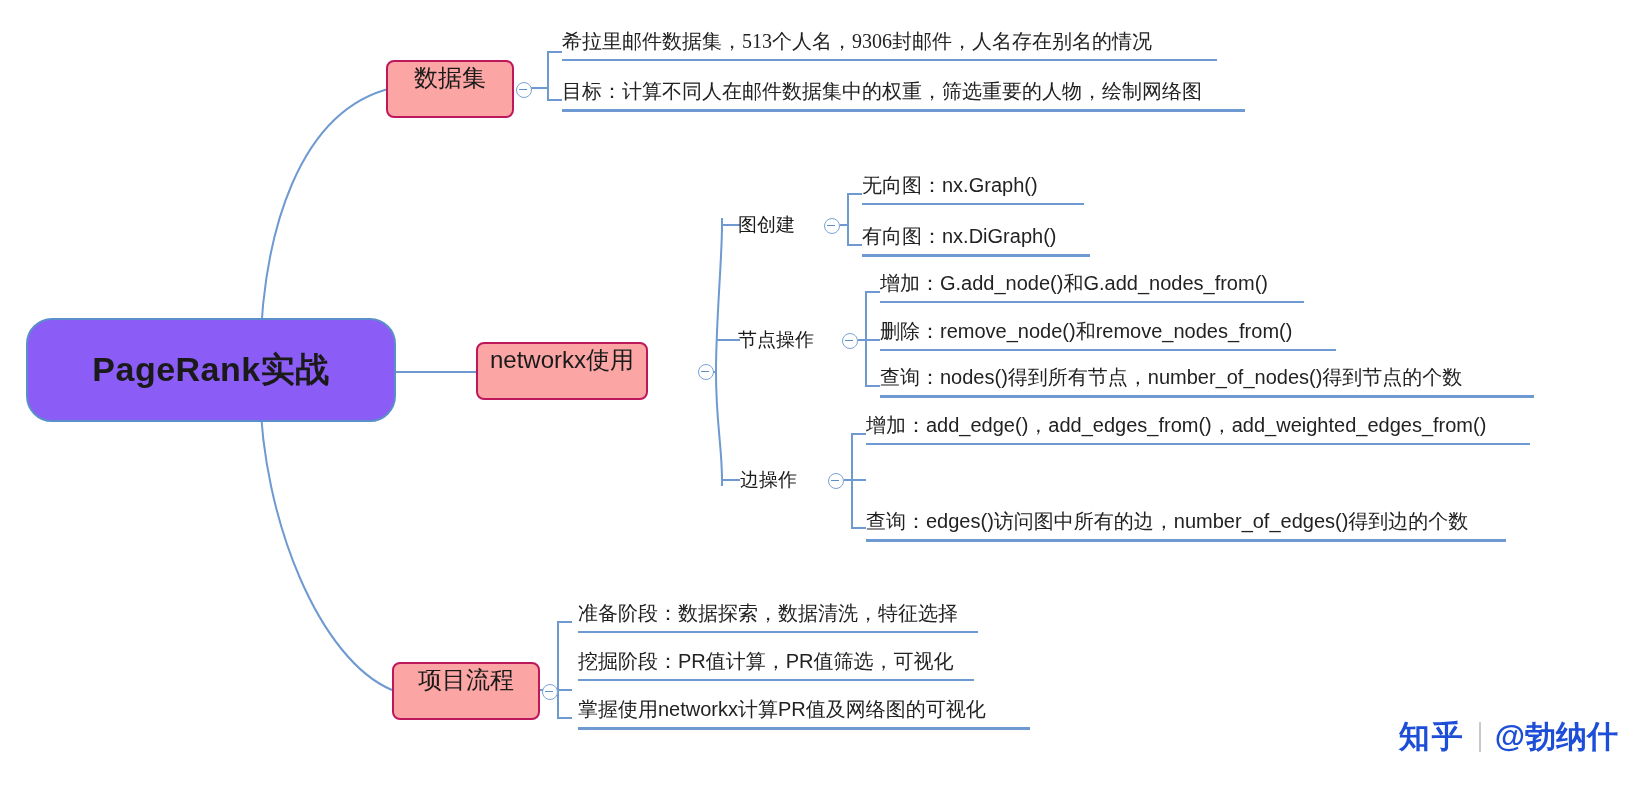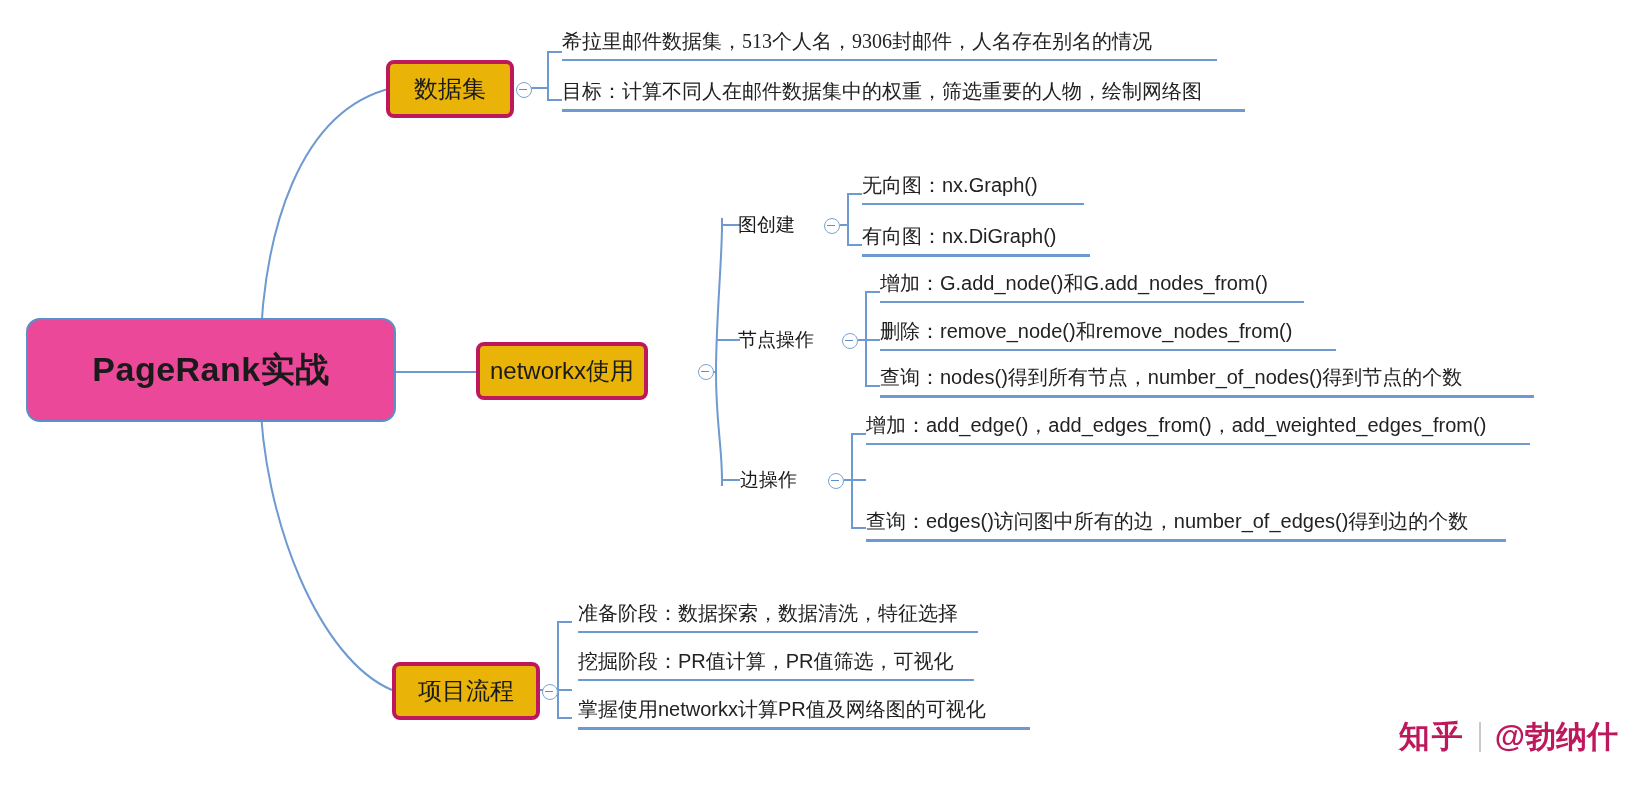--- a/index.html
+++ b/index.html
@@ -24,40 +24,40 @@
     width: 1636px;
     height: 794px;
     pointer-events: none;
   }
   .node {
     position: absolute;
     box-sizing: border-box;
   }
   
   .root-node {
-    background: #ec4899;
+    background: #8b5cf6;
     border: 2px solid #5b8fc9;
-    border-radius: 14px;
+    border-radius: 26px;
     color: #1a1a1a;
     font-size: 34px;
     font-weight: bold;
     display: flex;
     align-items: center;
     justify-content: center;
     letter-spacing: 0.5px;
   }
   
   .l1-node {
-    background: #eab308;
-    border: 4px solid #be185d;
+    background: #fca5a5;
+    border: 2px solid #be185d;
     border-radius: 8px;
     color: #1a1a1a;
     font-size: 24px;
     display: flex;
-    align-items: center;
+    align-items: flex-start;
     justify-content: center;
   }
   
   .l2-node {
     color: #1a1a1a;
     font-size: 19px;
     display: flex;
     align-items: center;
     white-space: nowrap;
   }
@@ -99,21 +99,21 @@
     height: 1px;
     background: #5b8fc9;
   }
   
   .watermark {
     position: absolute;
     right: 18px;
     bottom: 36px;
     display: flex;
     align-items: center;
-    color: #be185d;
+    color: #1d4ed8;
     font-size: 31px;
     font-weight: bold;
     white-space: nowrap;
   }
   .watermark .zh {
     letter-spacing: 2px;
   }
   .watermark .sep {
     display: inline-block;
     width: 2px;

